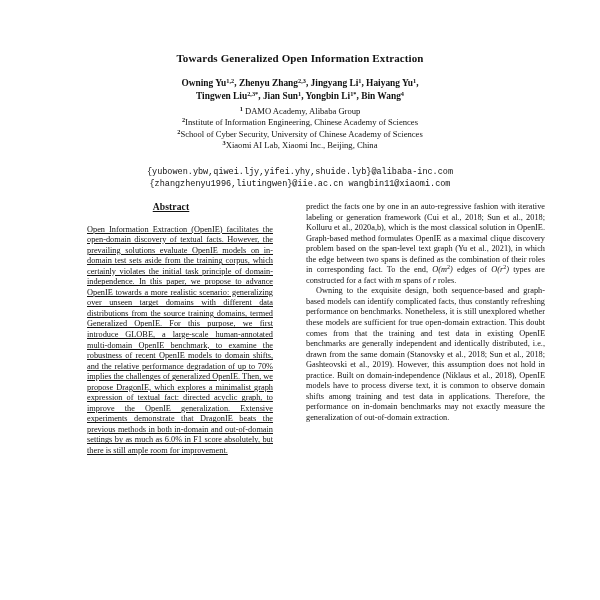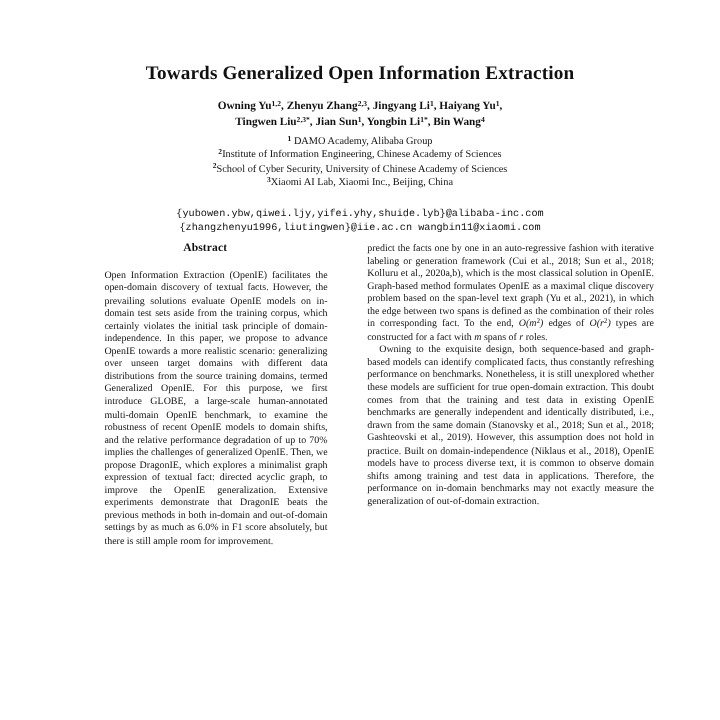--- a/index.html
+++ b/index.html
@@ -29,21 +29,21 @@
   
   .titleblock {
     position: absolute;
     left: 0;
     top: 0;
     width: 600px;
     padding-top: 52px;
     text-align: center;
   }
   .paper-title {
-    font-size: 16px;
+    font-size: 11px;
     font-weight: bold;
     letter-spacing: 0.12px;
     line-height: 1.2;
     margin: 0 0 12px 0;
   }
   .authors {
     font-size: 9.4px;
     font-weight: bold;
     line-height: 13.2px;
     margin: 0;
@@ -78,20 +78,21 @@
     top: 202px;
     font-size: 8.3px;
     line-height: 10.55px;
     text-align: justify;
     text-justify: inter-word;
     hyphens: none;
   }
   .col.left {
     left: 57px;
     width: 228px;
+    text-decoration: underline;
   }
   .col.right {
     left: 306px;
     width: 239px;
   }
 
   .abstract-head {
     text-align: center;
     font-size: 9.6px;
     font-weight: bold;

